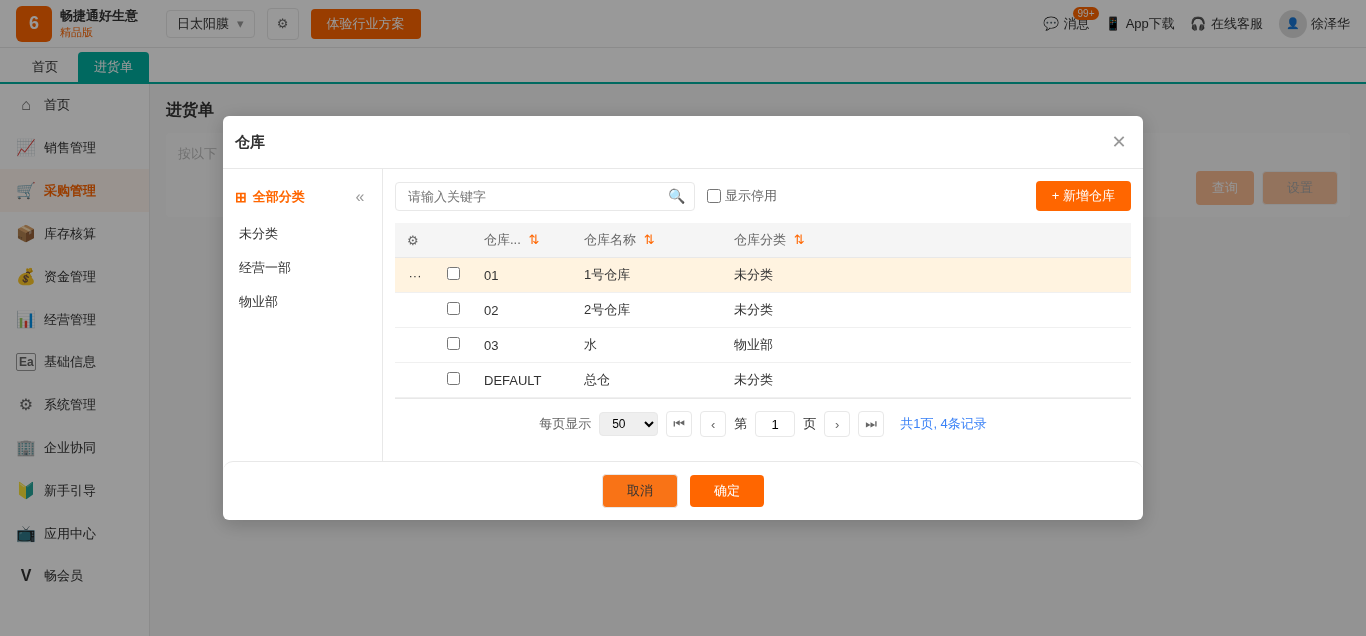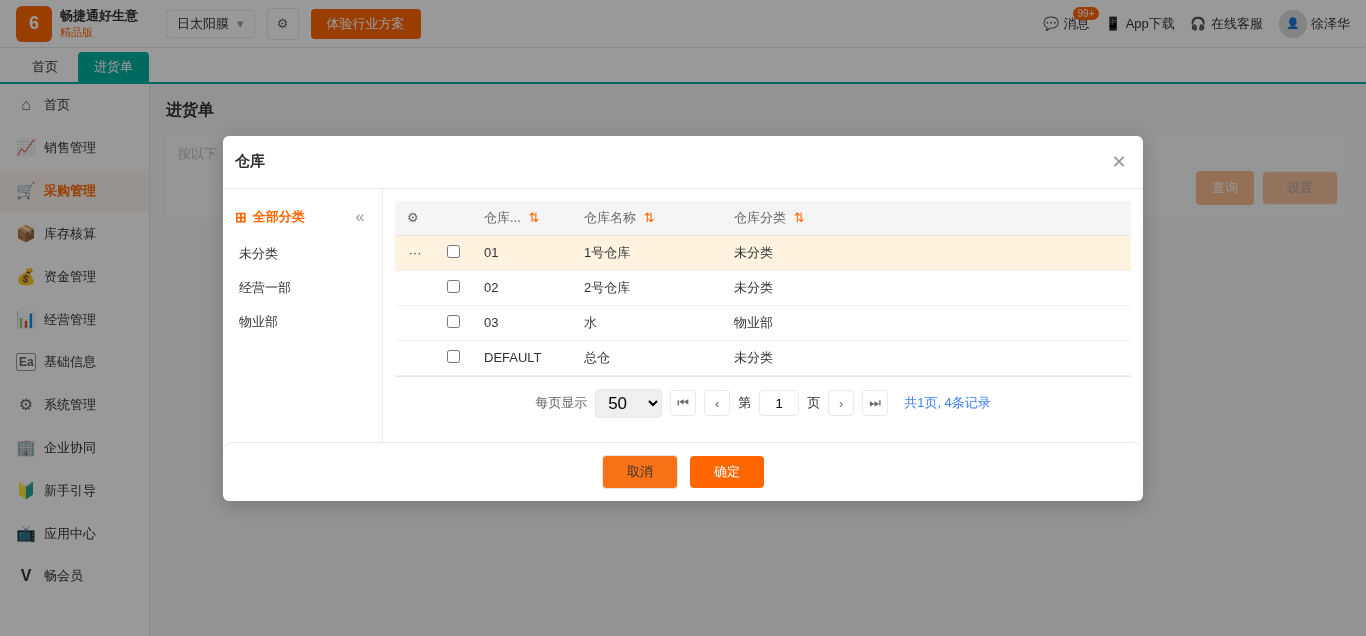--- a/index.html
+++ b/index.html
@@ -237,21 +237,21 @@
     
     .modal-footer-bar {
       display: flex; align-items: center; justify-content: center;
       padding: 12px 12px;
       border-top: 1px solid #e8e8e8;
       gap: 8px; font-size: 13px; color: #333;
     }
     .per-page-label { color: #666; }
     .per-page-select {
       border: 1px solid #e8e8e8; border-radius: 4px;
-      padding: 3px 8px; font-size: 17px; cursor: pointer;
+      padding: 3px 8px; font-size: 12px; cursor: pointer;
     }
     .pag-btn {
       width: 26px; height: 26px;
       border: 1px solid #e8e8e8; border-radius: 4px;
       background: #fff; cursor: pointer;
       display: flex; align-items: center; justify-content: center;
       font-size: 13px; color: #666;
     }
     .pag-btn:disabled { color: #ccc; cursor: default; }
     .page-input {
@@ -421,20 +421,31 @@
           </div>
           <div class="collapse-btn">«</div>
         </div>
         <div class="modal-category-item">未分类</div>
         <div class="modal-category-item">经营一部</div>
         <div class="modal-category-item">物业部</div>
       </div>
 
       <div class="modal-content">
 
+        <div class="modal-toolbar">
+          <div class="search-box">
+            <input class="search-input" type="text" placeholder="请输入关键字" style="">
+            <span class="search-icon">🔍</span>
+          </div>
+          <label class="show-disabled">
+            <input type="checkbox" class="checkbox" style="">
+            <span>显示停用</span>
+          </label>
+          <button class="add-btn">+ 新增仓库</button>
+        </div>
 
         <div style="flex:1;overflow:auto;">
           <table class="warehouse-table">
             <thead>
               <tr>
                 <th class="gear-col" style="width:40px;">⚙</th>
                 <th class="checkbox-col" style="width:32px;"></th>
                 <th style="width:100px;">
                   <span>仓库...</span>
                   <span class="sort-icon">⇅</span>

